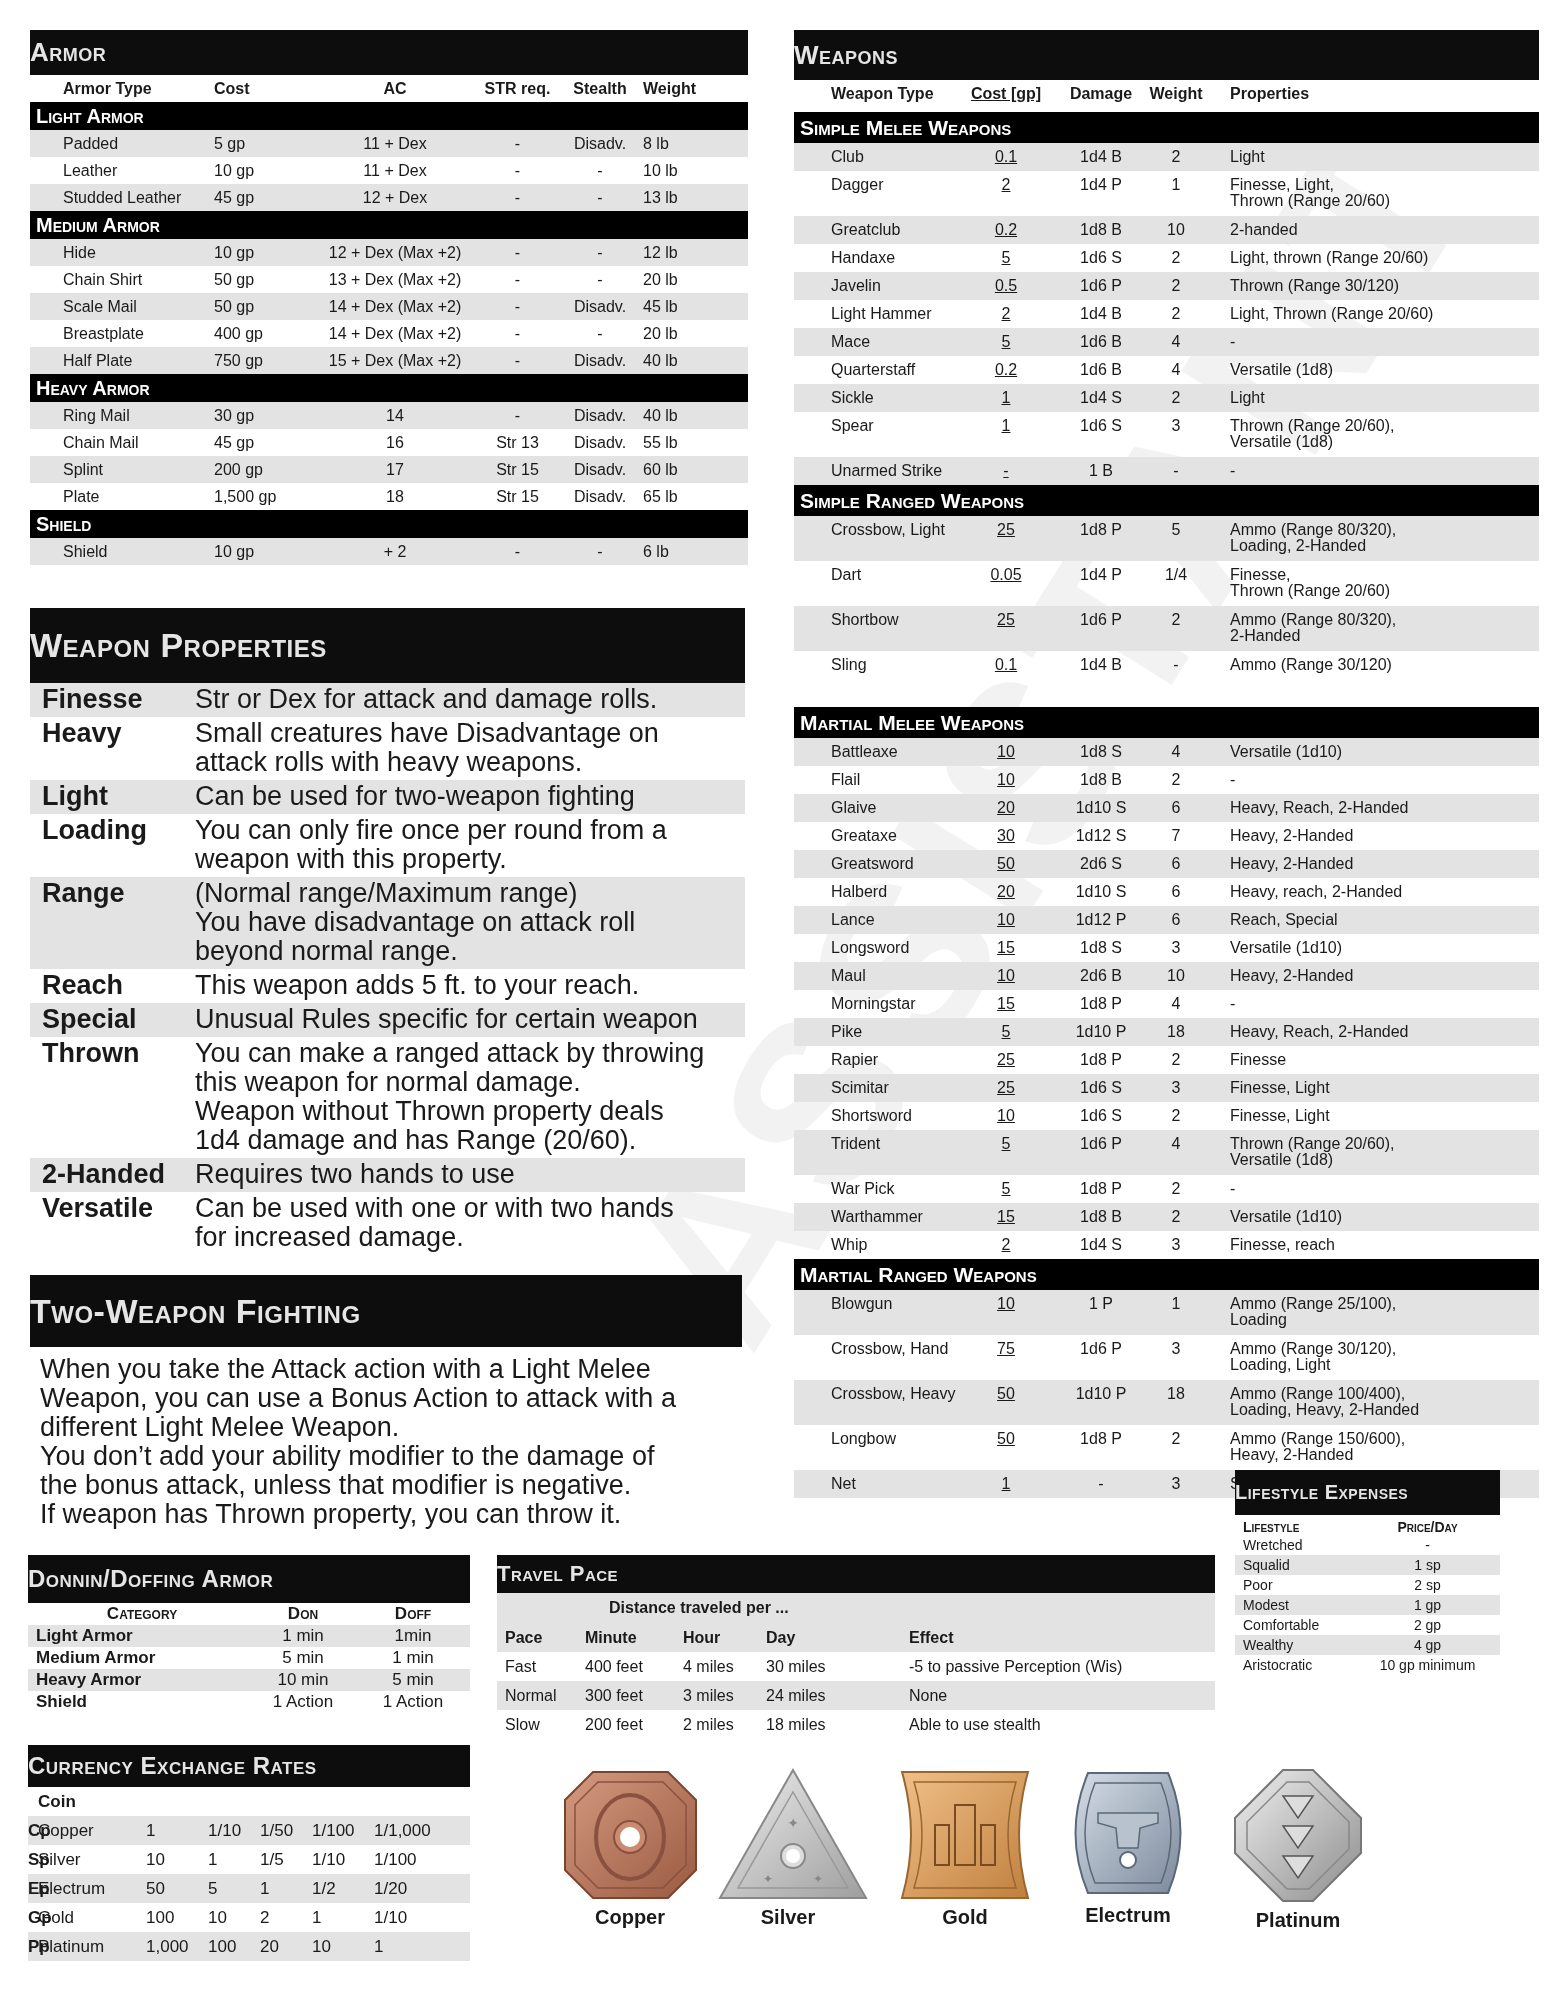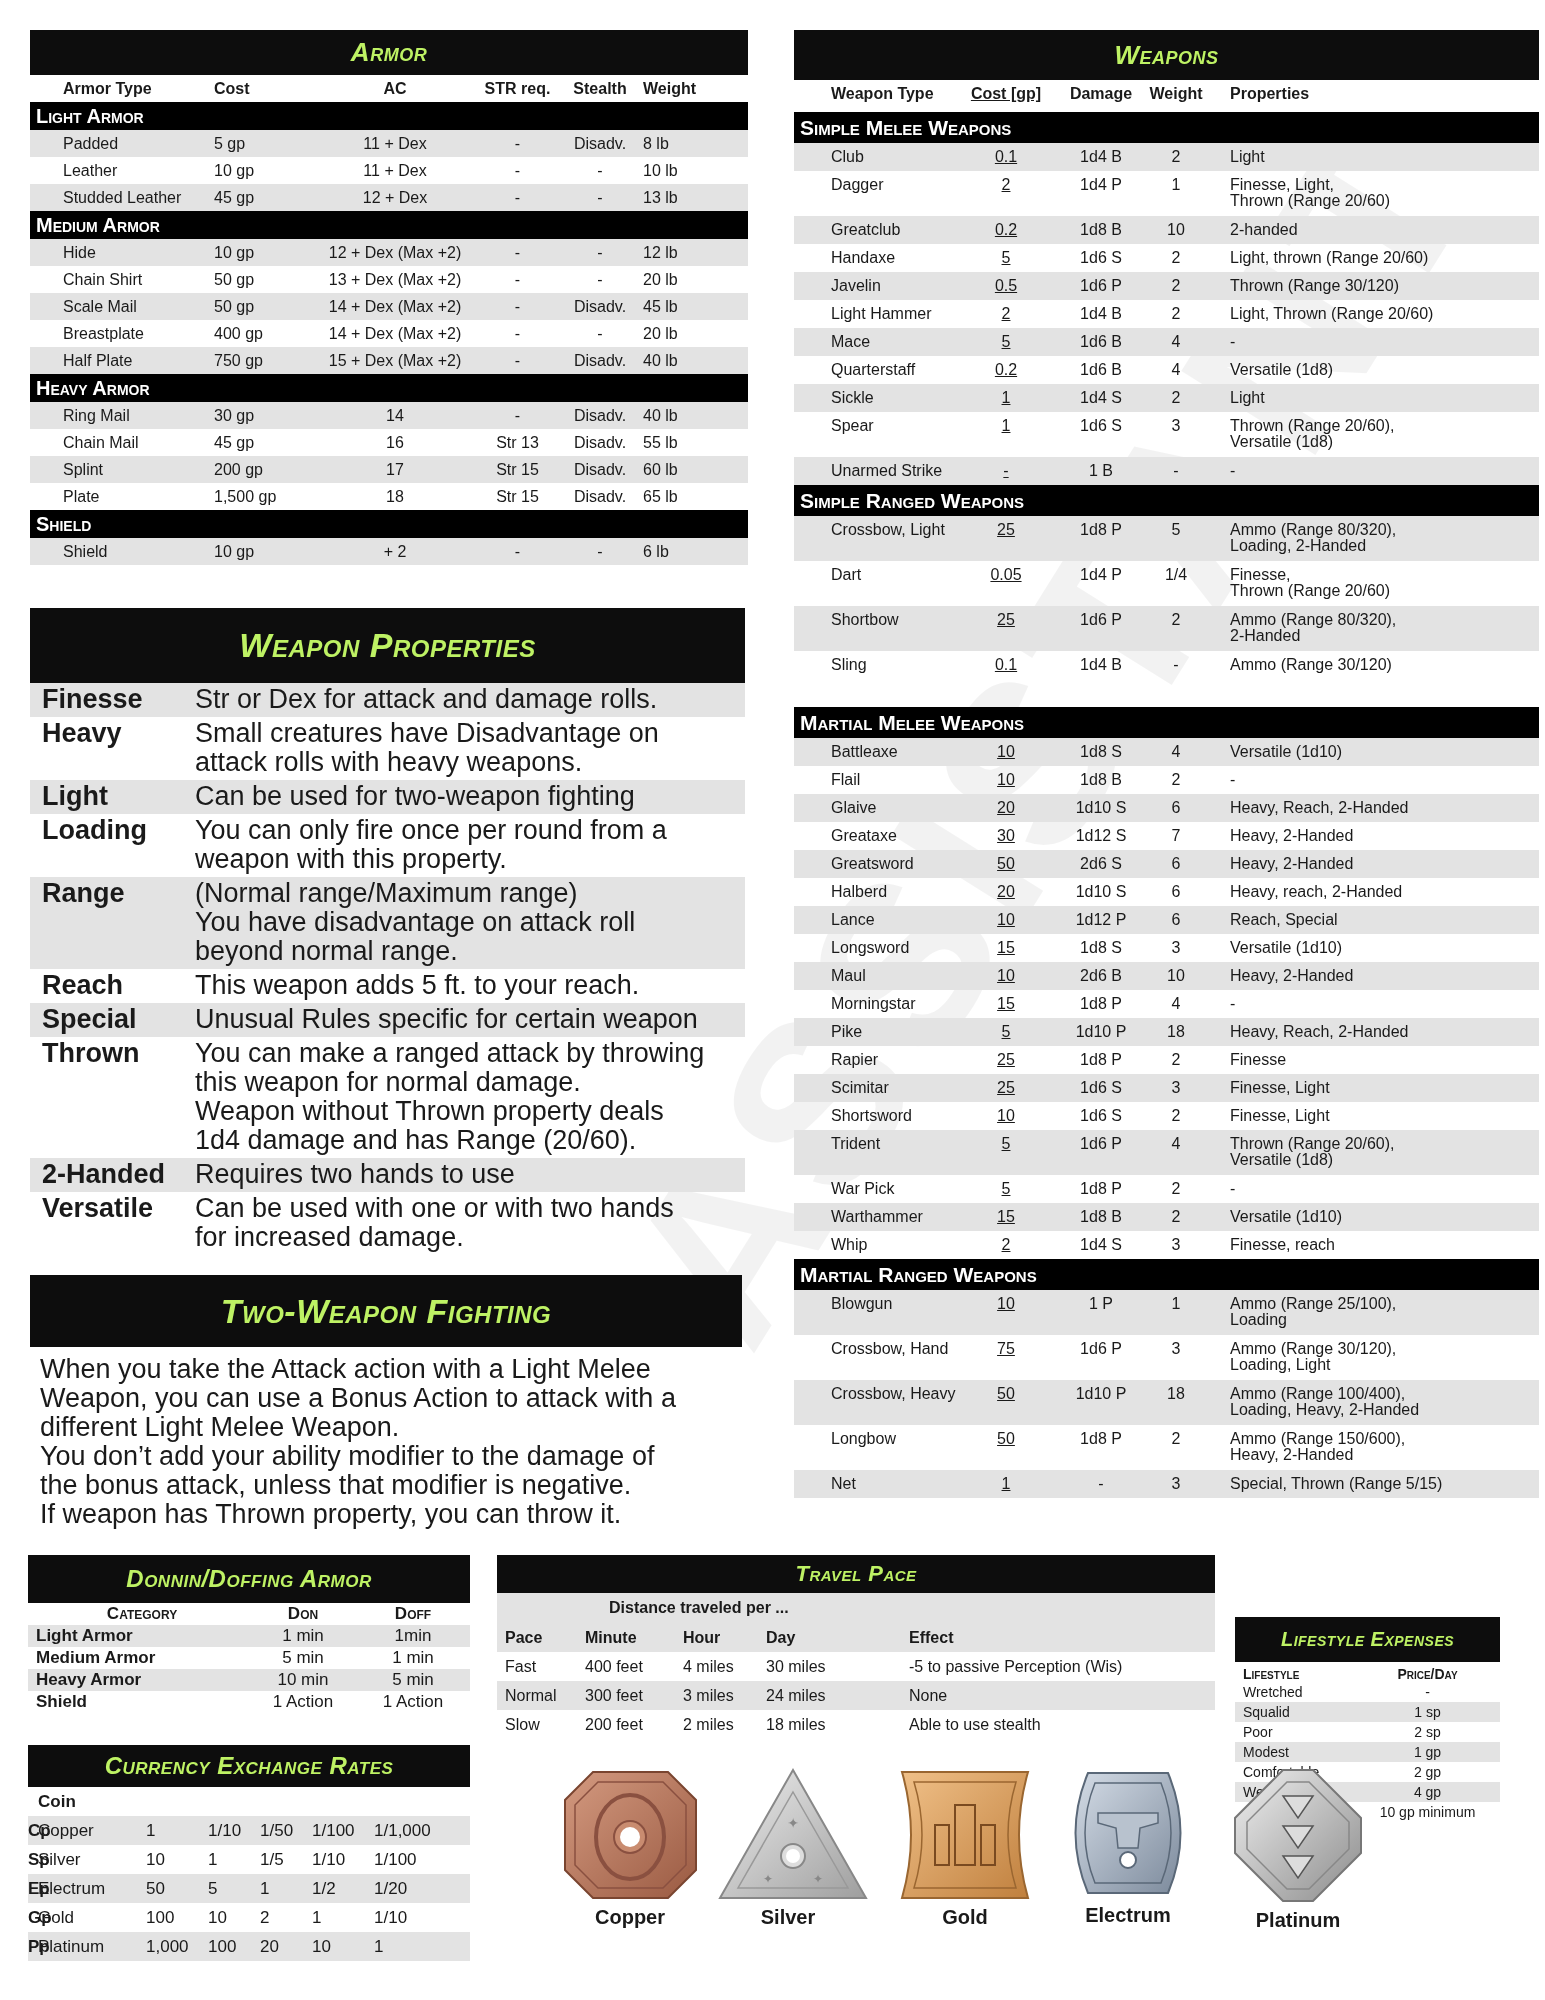--- a/index.html
+++ b/index.html
@@ -1,19 +1,19 @@
 <!DOCTYPE html>
 <html><head>
 <meta charset="utf-8">
 <style>
   * { box-sizing: border-box; margin: 0; padding: 0; }
   html, body { width: 1545px; height: 2000px; background: #ffffff; overflow: hidden; }
   body { font-family: "Liberation Sans", "DejaVu Sans", sans-serif; color: #1a1a1a; position: relative; }
   .abs { position: absolute; }
-  .hdr { background: #0d0d0d; color: #bef264; text-align: center; font-weight: bold; font-variant: small-caps; letter-spacing: 0.5px; font-style: italic; }
+  .hdr { background: #0d0d0d; color: #e5e5e5; text-align: left; font-weight: bold; font-variant: small-caps; letter-spacing: 0.5px; }
   .sub { background: #000; color: #fff; font-weight: bold; font-variant: small-caps; padding-left: 6px; }
   .row { display: flex; align-items: flex-start; }
   .row.alt { background: #e3e3e3; }
   .cell { white-space: pre-line; }
   .c { text-align: center; }
 
   
   #armor { left: 30px; top: 30px; width: 718px; }
   #armor .hdr { height: 45px; line-height: 45px; font-size: 26px; }
   #armor .colhdr { height: 32px; line-height: 32px; font-size: 16px; font-weight: bold; }
@@ -80,21 +80,21 @@
   #travel .dist { height: 30px; line-height: 30px; font-size: 16px; font-weight: bold; background: #e3e3e3; padding-left: 112px; }
   #travel .colhdr { height: 28px; line-height: 28px; font-size: 16px; font-weight: bold; background: #e3e3e3; }
   #travel .row { height: 29px; line-height: 29px; font-size: 16px; }
   #travel .t1 { width: 88px; padding-left: 8px; }
   #travel .t2 { width: 98px; }
   #travel .t3 { width: 83px; }
   #travel .t4 { width: 143px; }
   #travel .t5 { width: 300px; }
 
   
-  #life { left: 1235px; top: 1617px; width: 265px; }
+  #life { left: 1235px; top: 1470px; width: 265px; }
   #life .hdr { height: 45px; line-height: 45px; font-size: 20px; }
   #life .colhdr { height: 22px; line-height: 22px; font-size: 16px; font-weight: bold; font-variant: small-caps; padding-top: 2px; }
   #life .row { height: 20px; line-height: 20px; font-size: 14px; }
   #life .l1 { width: 120px; padding-left: 8px; }
   #life .l2 { width: 145px; text-align: center; }
 
   
   .coin { width: 140px; text-align: center; }
   .coin svg { display: block; margin: 0 auto; }
   .coin-label { font-weight: bold; font-size: 20px; margin-top: 6px; }

